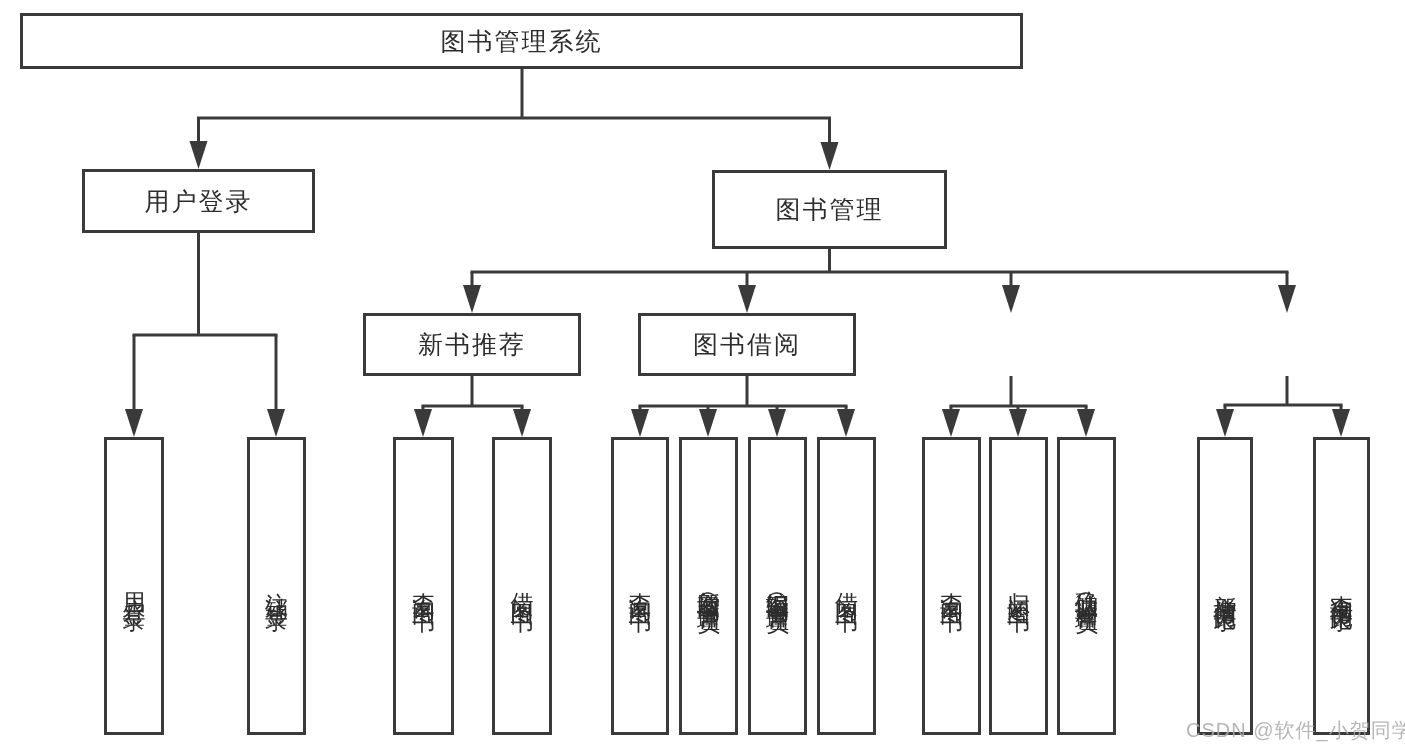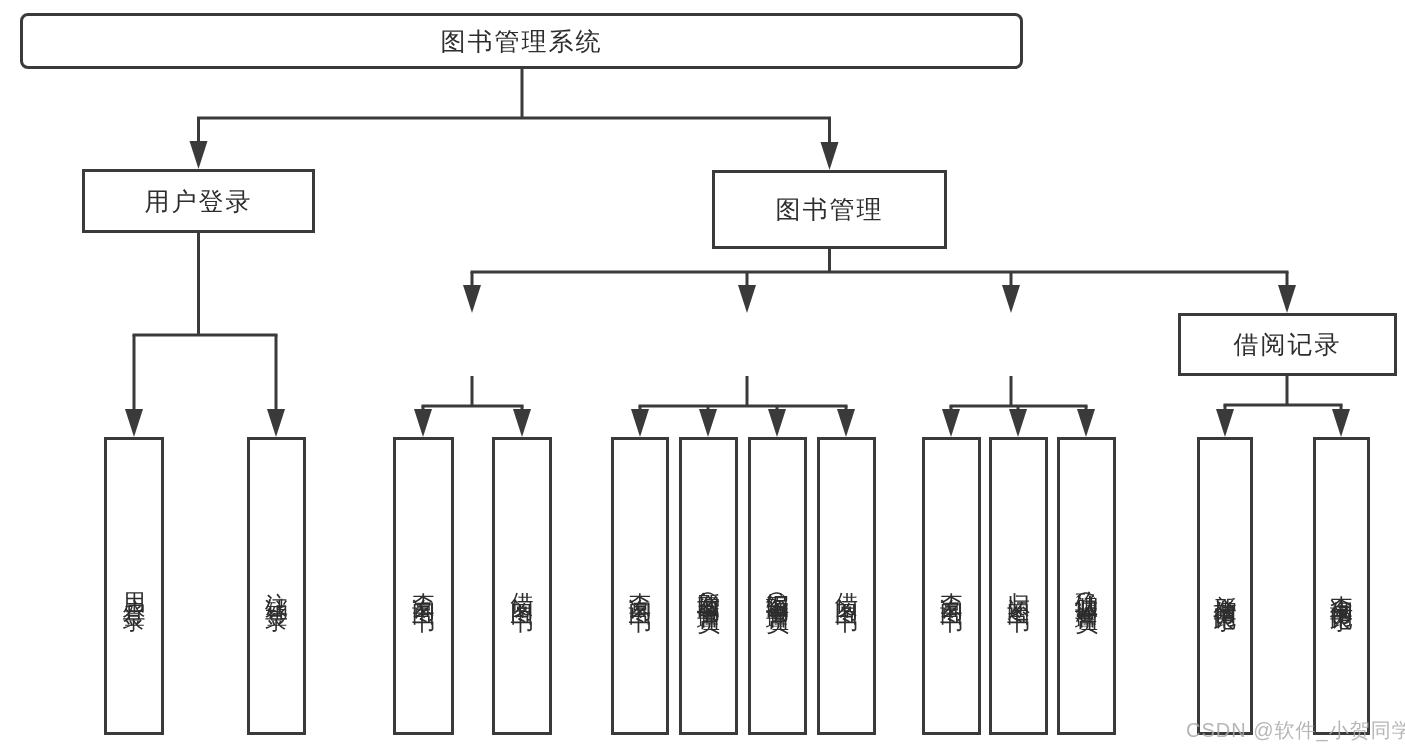--- a/index.html
+++ b/index.html
@@ -100,33 +100,36 @@
       <line x1="1086" y1="406" x2="1086" y2="415" stroke="#3a3a3a" stroke-width="3"></line>
       <polygon points="1077,409 1095,409 1086,437" fill="#3a3a3a"></polygon>
       <line x1="1287" y1="376" x2="1287" y2="405" stroke="#3a3a3a" stroke-width="3"></line>
       <line x1="1223.5" y1="405" x2="1342.5" y2="405" stroke="#3a3a3a" stroke-width="3"></line>
       <line x1="1225" y1="405" x2="1225" y2="415" stroke="#3a3a3a" stroke-width="3"></line>
       <polygon points="1216,409 1234,409 1225,437" fill="#3a3a3a"></polygon>
       <line x1="1341" y1="405" x2="1341" y2="415" stroke="#3a3a3a" stroke-width="3"></line>
       <polygon points="1332,409 1350,409 1341,437" fill="#3a3a3a"></polygon>
     </svg>
 
-  <div class="node h-node" style="left: 20px; top: 13px; width: 1003px; height: 56px; border-color: rgb(58, 58, 58); background: rgb(255, 255, 255); color: rgb(45, 45, 45); border-radius: 8px;">
+  <div class="node h-node" style="left: 20px; top: 13px; width: 1003px; height: 56px; border-color: rgb(58, 58, 58); background: rgb(255, 255, 255); color: rgb(45, 45, 45);">
     <span>图书管理系统</span>
   </div>
 
   <div class="node h-node" style="left: 82px; top: 169px; width: 233px; height: 64px; border-color: rgb(58, 58, 58); background: rgb(255, 255, 255); color: rgb(45, 45, 45);">
     <span>用户登录</span>
   </div>
   <div class="node h-node" style="left: 712px; top: 170px; width: 235px; height: 79px; border-color: rgb(58, 58, 58); background: rgb(255, 255, 255); color: rgb(45, 45, 45);">
     <span>图书管理</span>
   </div>
 
-  <div class="node h-node" style="left: 1178px; top: 313px; width: 219px; height: 63px; border-color: rgb(58, 58, 58); background: rgb(255, 255, 255); color: rgb(45, 45, 45);">
-    <span>借阅记录</span>
+  <div class="node h-node" style="left: 363px; top: 313px; width: 218px; height: 63px; border-color: rgb(58, 58, 58); background: rgb(255, 255, 255); color: rgb(45, 45, 45);">
+    <span>新书推荐</span>
+  </div>
+  <div class="node h-node" style="left: 638px; top: 313px; width: 218px; height: 63px; border-color: rgb(58, 58, 58); background: rgb(255, 255, 255); color: rgb(45, 45, 45);">
+    <span>图书借阅</span>
   </div>
 
   <div class="node v-node" style="left: 104px; top: 437px; width: 60px; height: 298px; border-color: rgb(58, 58, 58); background: rgb(255, 255, 255); color: rgb(45, 45, 45);">
     <span>用户登录</span>
   </div>
   <div class="node v-node" style="left: 247px; top: 437px; width: 59px; height: 298px; border-color: rgb(58, 58, 58); background: rgb(255, 255, 255); color: rgb(45, 45, 45);">
     <span>注销登录</span>
   </div>
 
   <div class="node v-node" style="left: 393px; top: 437px; width: 61px; height: 298px; border-color: rgb(58, 58, 58); background: rgb(255, 255, 255); color: rgb(45, 45, 45);">

